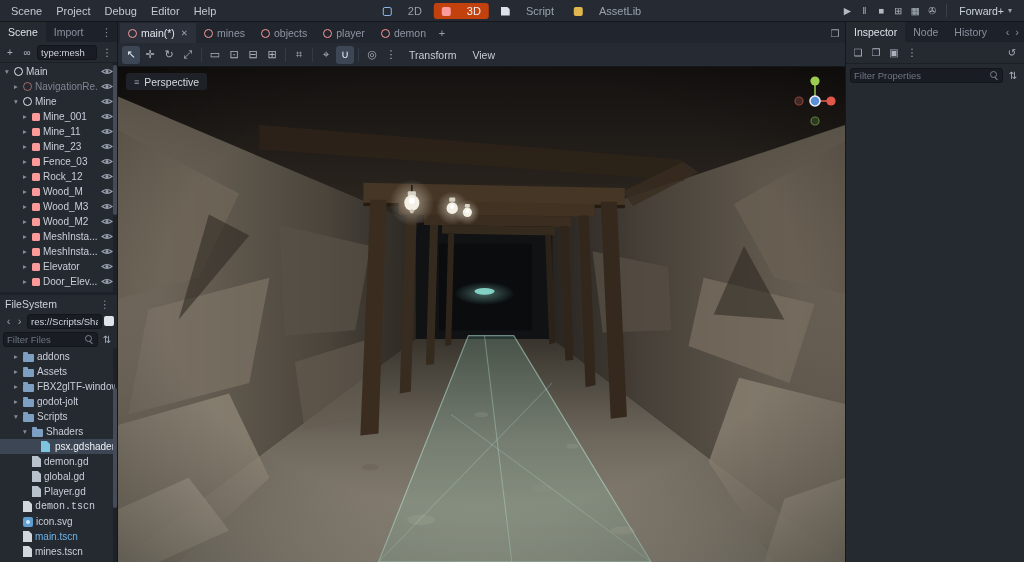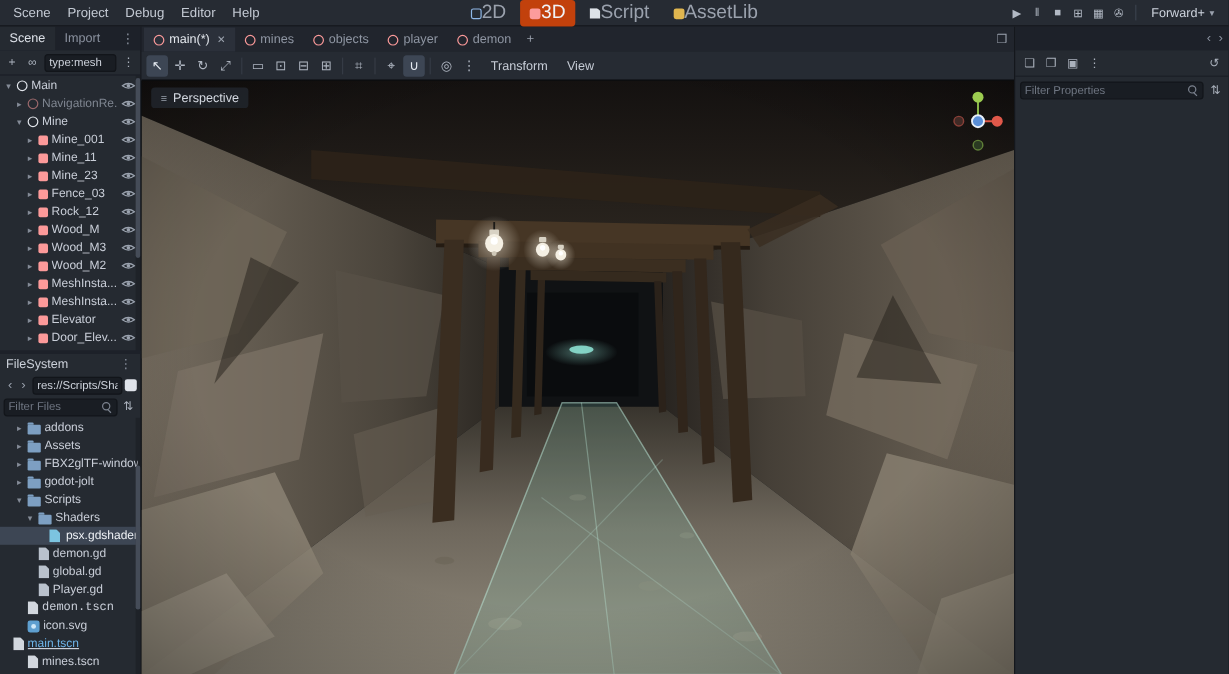--- a/index.html
+++ b/index.html
@@ -3,21 +3,21 @@
 <meta charset="utf-8">
 <style>
   *{box-sizing:border-box;margin:0;padding:0;user-select:none;cursor:default}
   html,body{width:1024px;height:562px;overflow:hidden}
   body{background:#1a1d23;font-family:"Liberation Sans",sans-serif;font-size:11px;color:#c3c9d3}
 
   
   #menubar{height:22px;display:flex;align-items:center;background:#262b33;border-bottom:1px solid #14171c;position:relative;padding-left:4px}
   .menu-item{padding:0 7px;line-height:22px;color:#c3c9d3}
   #ws-group{position:absolute;left:50%;top:0;transform:translateX(-50%);display:flex;gap:4px;height:22px;align-items:center}
-  .ws-btn{display:flex;align-items:center;gap:0;padding:2px 8px;border-radius:3px;color:#9aa1ad;font-size:16px}
+  .ws-btn{display:flex;align-items:center;gap:16px;padding:2px 8px;border-radius:3px;color:#9aa1ad;font-size:11px}
   .ws-btn.active{background:#c2410c;color:#f0f3f7}
   .ws-icon{width:9px;height:9px;display:inline-block;flex:none}
   .i-2d{border:1.3px solid #8fb8e8;border-radius:2px}
   .i-3d{background:#fc9c9c;border-radius:2px}
   .i-script{background:#dde2e8;clip-path:polygon(0 0,65% 0,100% 30%,100% 100%,0 100%)}
   .i-assetlib{background:#e0b64f;border-radius:2px}
   #playback{margin-left:auto;display:flex;align-items:center;gap:1px;padding-right:6px}
   .pb-btn{width:16px;height:16px;display:flex;align-items:center;justify-content:center;color:#b2b9c4;font-size:9.5px}
   .mb-sep{width:1px;height:13px;background:#3a414c;margin:0 5px}
   #renderer-btn{display:flex;align-items:center;gap:4px;color:#ced4de;font-size:10.5px;padding:0 6px}
@@ -455,21 +455,21 @@
           <div class="tree-row" style="padding-left: 12px; font-family: Liberation Mono, monospace;">
             <span class="arr"></span>
             <span class="ficon icon-slot i-scene"></span>
             <span class="row-label">demon.tscn</span>
           </div>
           <div class="tree-row" style="padding-left: 12px;">
             <span class="arr"></span>
             <span class="ficon icon-slot i-image"></span>
             <span class="row-label">icon.svg</span>
           </div>
-          <div class="tree-row hl" style=" text-decoration: underline;">
+          <div class="tree-row hl" style="padding-left: 12px;">
             <span class="arr"></span>
             <span class="ficon icon-slot i-scene"></span>
             <span class="row-label">main.tscn</span>
           </div>
           <div class="tree-row" style="padding-left: 12px;">
             <span class="arr"></span>
             <span class="ficon icon-slot i-scene"></span>
             <span class="row-label">mines.tscn</span>
           </div>
         </div>
@@ -684,20 +684,32 @@
         <circle cx="6" cy="30" r="4" fill="#402a26" stroke="#8a4038" stroke-width="1.2"></circle>
         <circle cx="22" cy="50" r="4" fill="#2a3a22" stroke="#5f7f38" stroke-width="1.2"></circle>
         <circle cx="22" cy="30" r="5" fill="#5a8fd8" stroke="#e8f0fa" stroke-width="1.6"></circle>
       </svg>
     </div>
 
   </div>
 
   <aside id="right-dock">
     <div class="dock-tabs">
+      <div style="display:flex">
+
+      <div class="dock-tab active">
+            <span>Inspector</span>
+          </div>
+          <div class="dock-tab">
+            <span>Node</span>
+          </div>
+          <div class="dock-tab">
+            <span>History</span>
+          </div>
+        </div>
       <div class="dock-opts" style="display:flex;gap:6px">
 
       <span><span>‹</span></span>
           <span><span>›</span></span>
         </div>
     </div>
     <div id="insp-toolbar">
 
     <span class="sq-btn">
           <span>❏</span>

